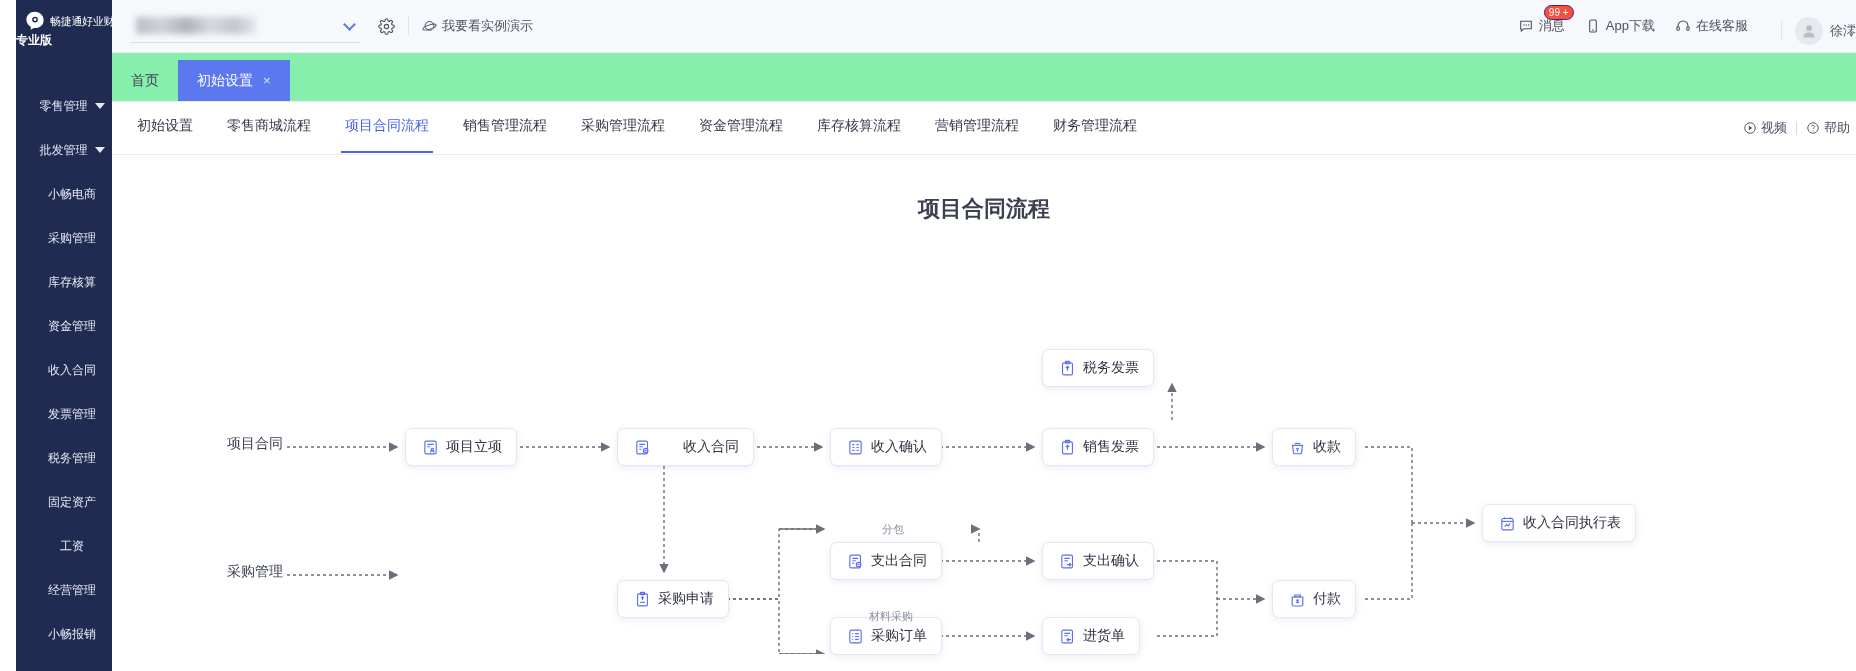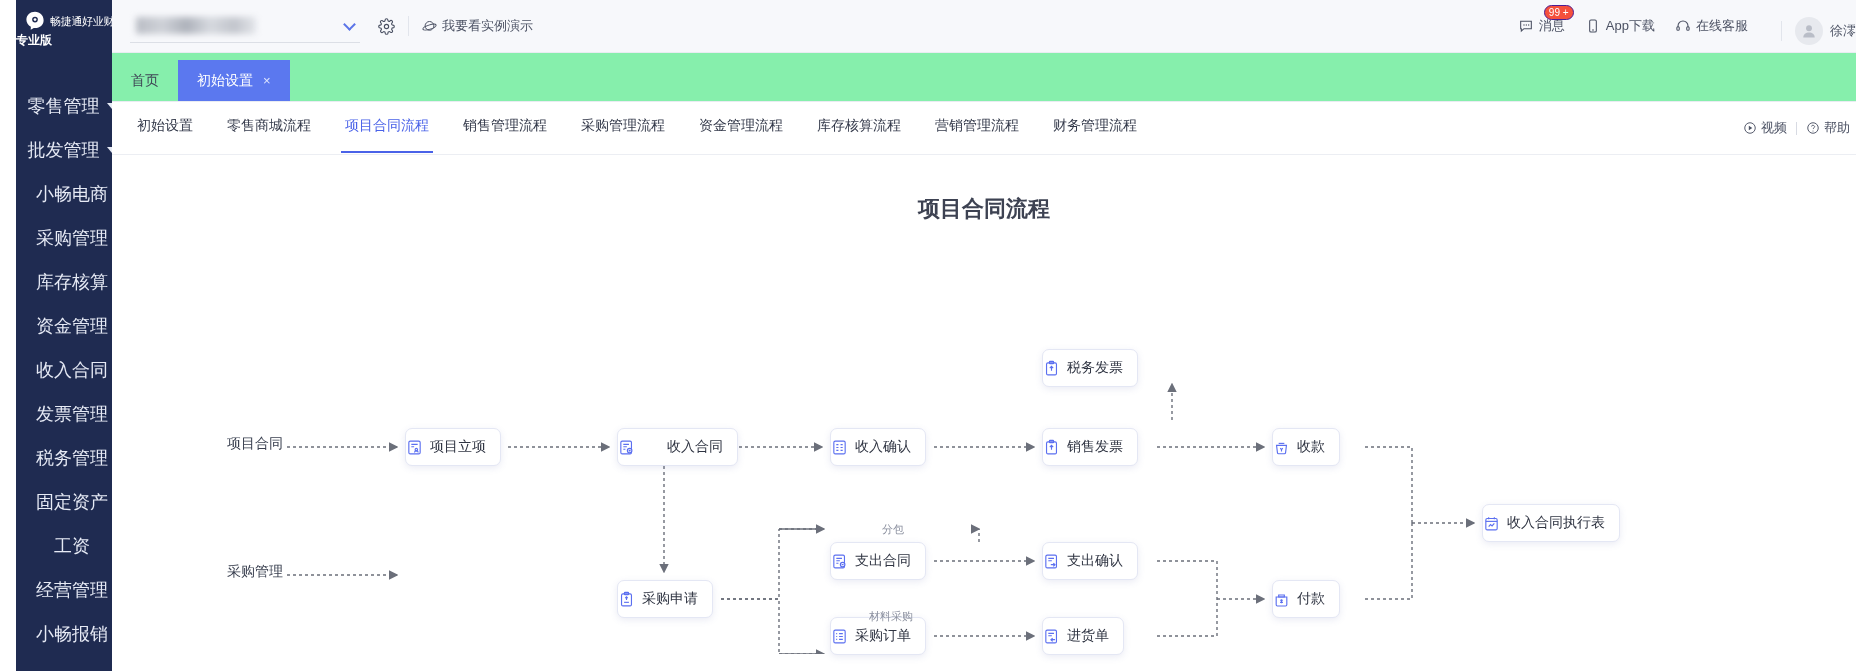--- a/index.html
+++ b/index.html
@@ -27,21 +27,21 @@
   .logo-text {
     color: #ffffff; font-size: 11px; letter-spacing: -0.3px;
     margin-left: 4px; white-space: nowrap;
   }
   .logo-sub {
     color: #ffffff; font-size: 12px; font-weight: bold;
     
   }
   .side-item {
     height: 44px; display: flex; align-items: center; justify-content: center;
-    color: #e6eaf5; font-size: 18px; cursor: pointer; position: relative;
+    color: #e6eaf5; font-size: 12px; cursor: pointer; position: relative;
   }
   .side-item .caret {
     width: 0; height: 0; margin-left: 7px;
     border-left: 5px solid transparent; border-right: 5px solid transparent;
     border-top: 6px solid #e6eaf5;
   }
 
   
   #header {
     position: absolute; left: 112px; top: 0; right: 0; height: 53px;
@@ -130,21 +130,21 @@
   #flow-title {
     text-align: center; font-size: 22px; color: #3d4252; margin-top: 39px;
   }
   #diagram { position: relative; width: 100%; height: 420px; margin-top: 10px; }
   #wires { position: absolute; left: 0; top: 0; width: 1744px; height: 420px; }
 
   .node {
     position: absolute; height: 38px; background: #ffffff;
     border: 1px solid #e4e7f4; border-radius: 7px;
     box-shadow: 0 2px 7px rgba(92,104,170,0.13);
-    display: flex; align-items: center; padding: 0 14px 0 0;
+    display: flex; align-items: center; padding: 0 14px 0 16px;
     font-size: 14px; color: #2f3442; white-space: nowrap; cursor: pointer;
   }
   .node .nicon { width: 17px; height: 17px; margin-right: 7px; flex: none; display:flex; }
   .rowlabel {
     position: absolute; font-size: 14px; color: #3a4050; white-space: nowrap;
   }
   .edgelabel {
     position: absolute; font-size: 11px; color: #8a8f9e; white-space: nowrap;
   }
 </style>

